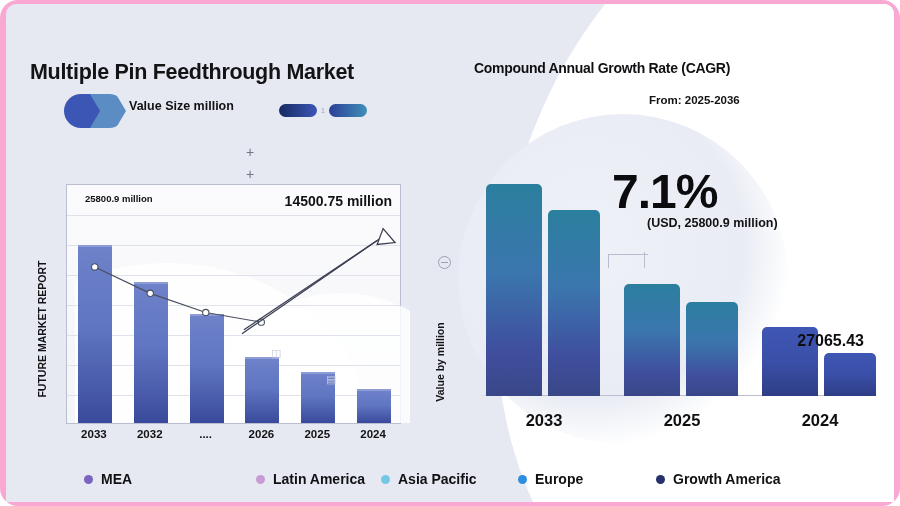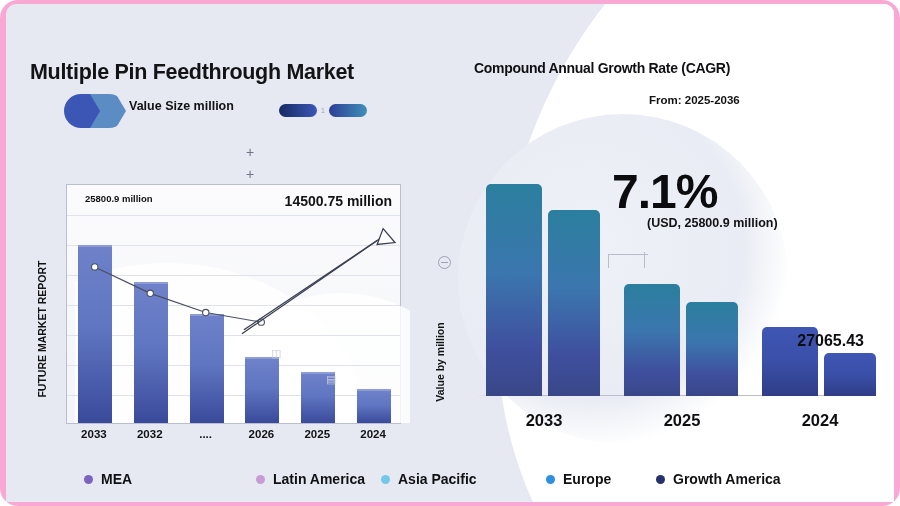--- a/index.html
+++ b/index.html
@@ -338,21 +338,21 @@
           <div class="leg-txt">MEA</div>
         </div>
         <div class="leg-item" style="left: 240px; margin-left: 10px;">
           <div class="leg-dot" style="background: rgb(199, 156, 212);"></div>
           <div class="leg-txt">Latin America</div>
         </div>
         <div class="leg-item" style="left: 375px;">
           <div class="leg-dot" style="background: rgb(115, 200, 232);"></div>
           <div class="leg-txt">Asia Pacific</div>
         </div>
-        <div class="leg-item" style="left: 540px;">
+        <div class="leg-item" style="left: 512px;">
           <div class="leg-dot" style="background: rgb(47, 142, 224);"></div>
           <div class="leg-txt">Europe</div>
         </div>
         <div class="leg-item" style="left: 650px;">
           <div class="leg-dot" style="background: rgb(38, 48, 107);"></div>
           <div class="leg-txt">Growth America</div>
         </div>
       </div>
 
   </div>

